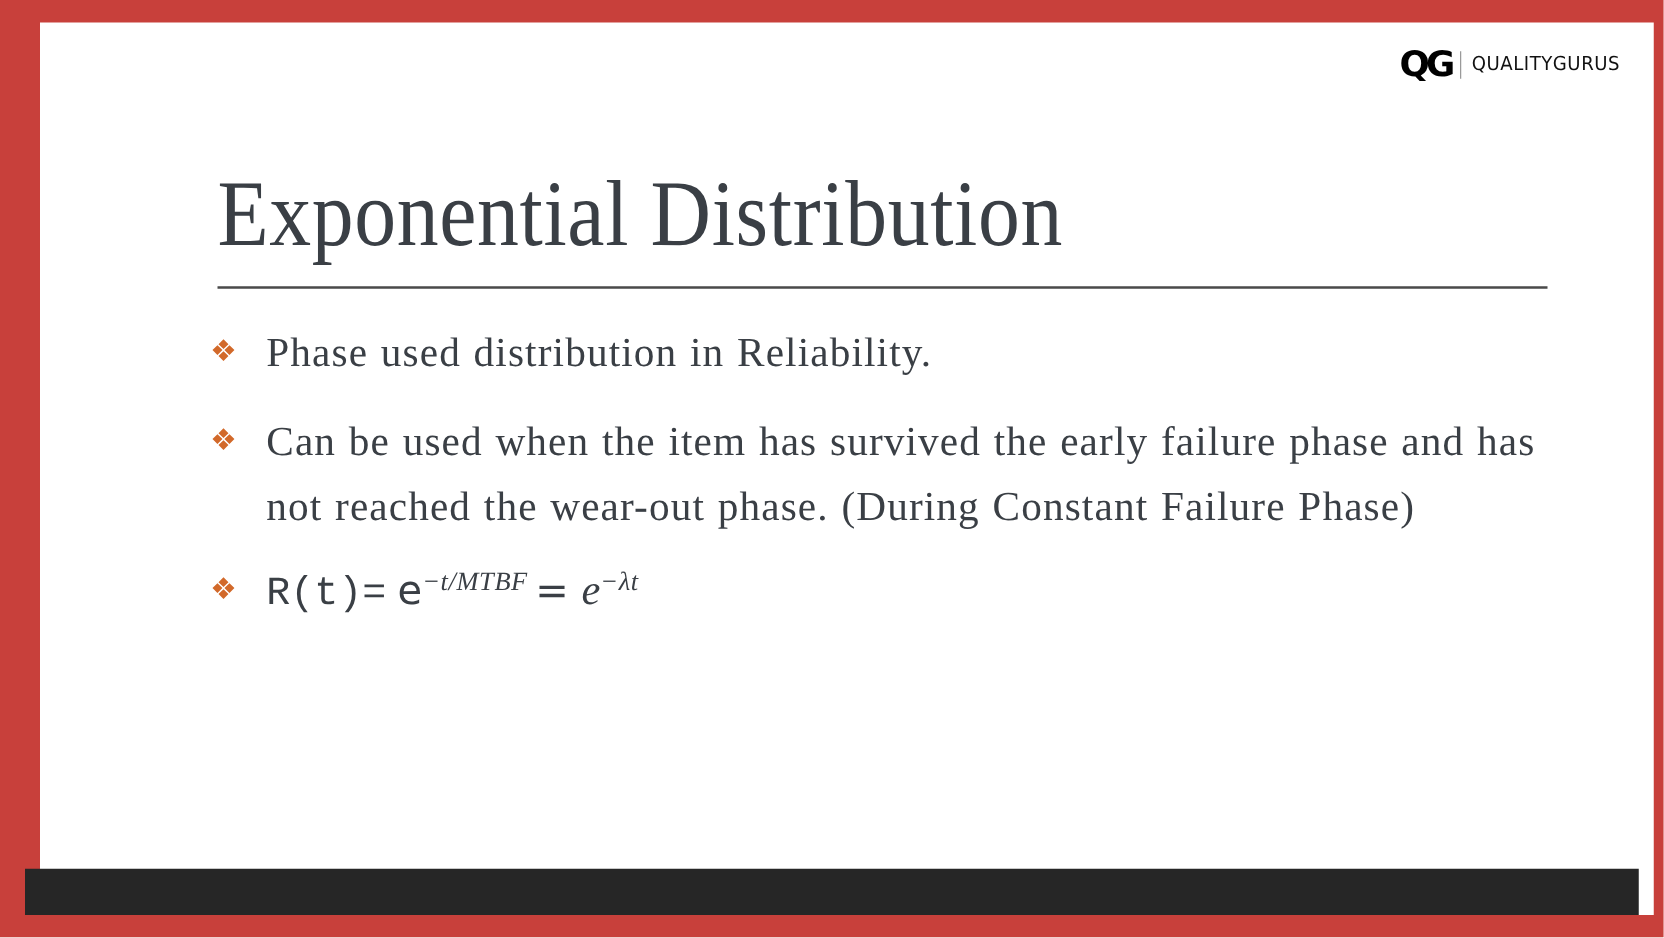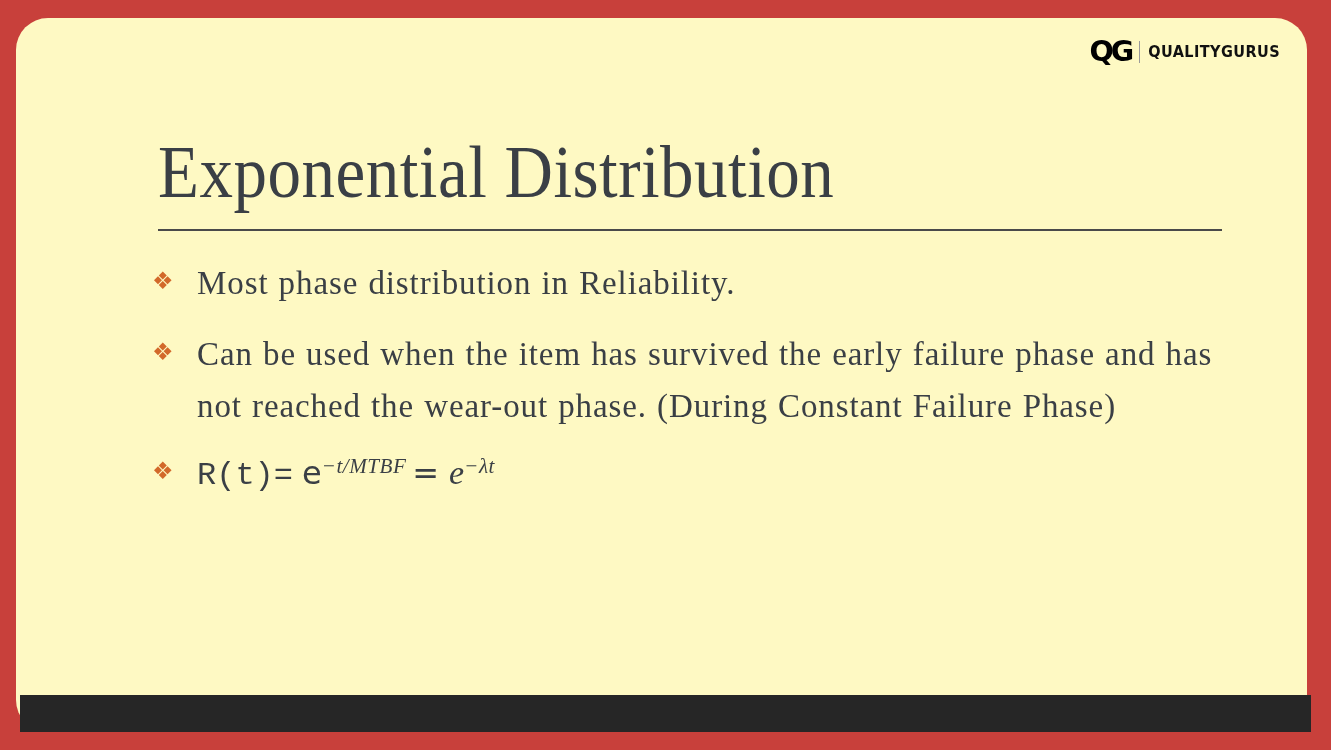--- a/index.html
+++ b/index.html
@@ -18,27 +18,26 @@
   #slide {
     position: relative;
     width: 1331px;
     height: 750px;
     background: #c8403b;      
     box-sizing: border-box;
   }
 
   #slide-canvas {
     position: absolute;
-    left: 16px;
+    left: 32px;
     top: 18px;
     width: 1291px;
     height: 714px;
-    background: #fef9c3;
+    background: #ffffff;
     box-sizing: border-box;
-    border-radius: 32px;
   }
 
   
   #logo {
     position: absolute;
     right: 27px;
     top: 19px;
     display: flex;
     align-items: center;
     height: 30px;
@@ -54,21 +53,21 @@
     padding-right: 3px;
   }
   #logo-divider {
     width: 1px;
     height: 22px;
     background: #9a9a9a;
     margin: 0 8px 0 5px;
   }
   #logo-word {
     font-family: "DejaVu Sans", sans-serif;
-    font-weight: bold;
+    font-weight: normal;
     font-size: 14.5px;
     letter-spacing: 0.4px;
     color: #111111;
     line-height: 1;
     transform: scaleY(1.06);
   }
 
   
   #title {
     position: absolute;
@@ -198,21 +197,21 @@
       <span id="logo-word">QUALITYGURUS</span>
     </div>
 
     <div id="title">Exponential Distribution</div>
     <div id="title-rule"></div>
 
     <div id="bullets">
 
       <div class="bullet-row">
         <span class="bullet-marker">❖</span>
-        <span class="bullet-text">Most phase distribution in Reliability.</span>
+        <span class="bullet-text">Phase used distribution in Reliability.</span>
       </div>
 
       <div class="bullet-row">
         <span class="bullet-marker">❖</span>
         <span class="bullet-text">Can be used when the item has survived the early failure phase and has not reached the wear-out phase. (During Constant Failure Phase)</span>
       </div>
 
       <div class="bullet-row" id="formula-row">
         <span class="bullet-marker">❖</span>
         <span class="formula">

